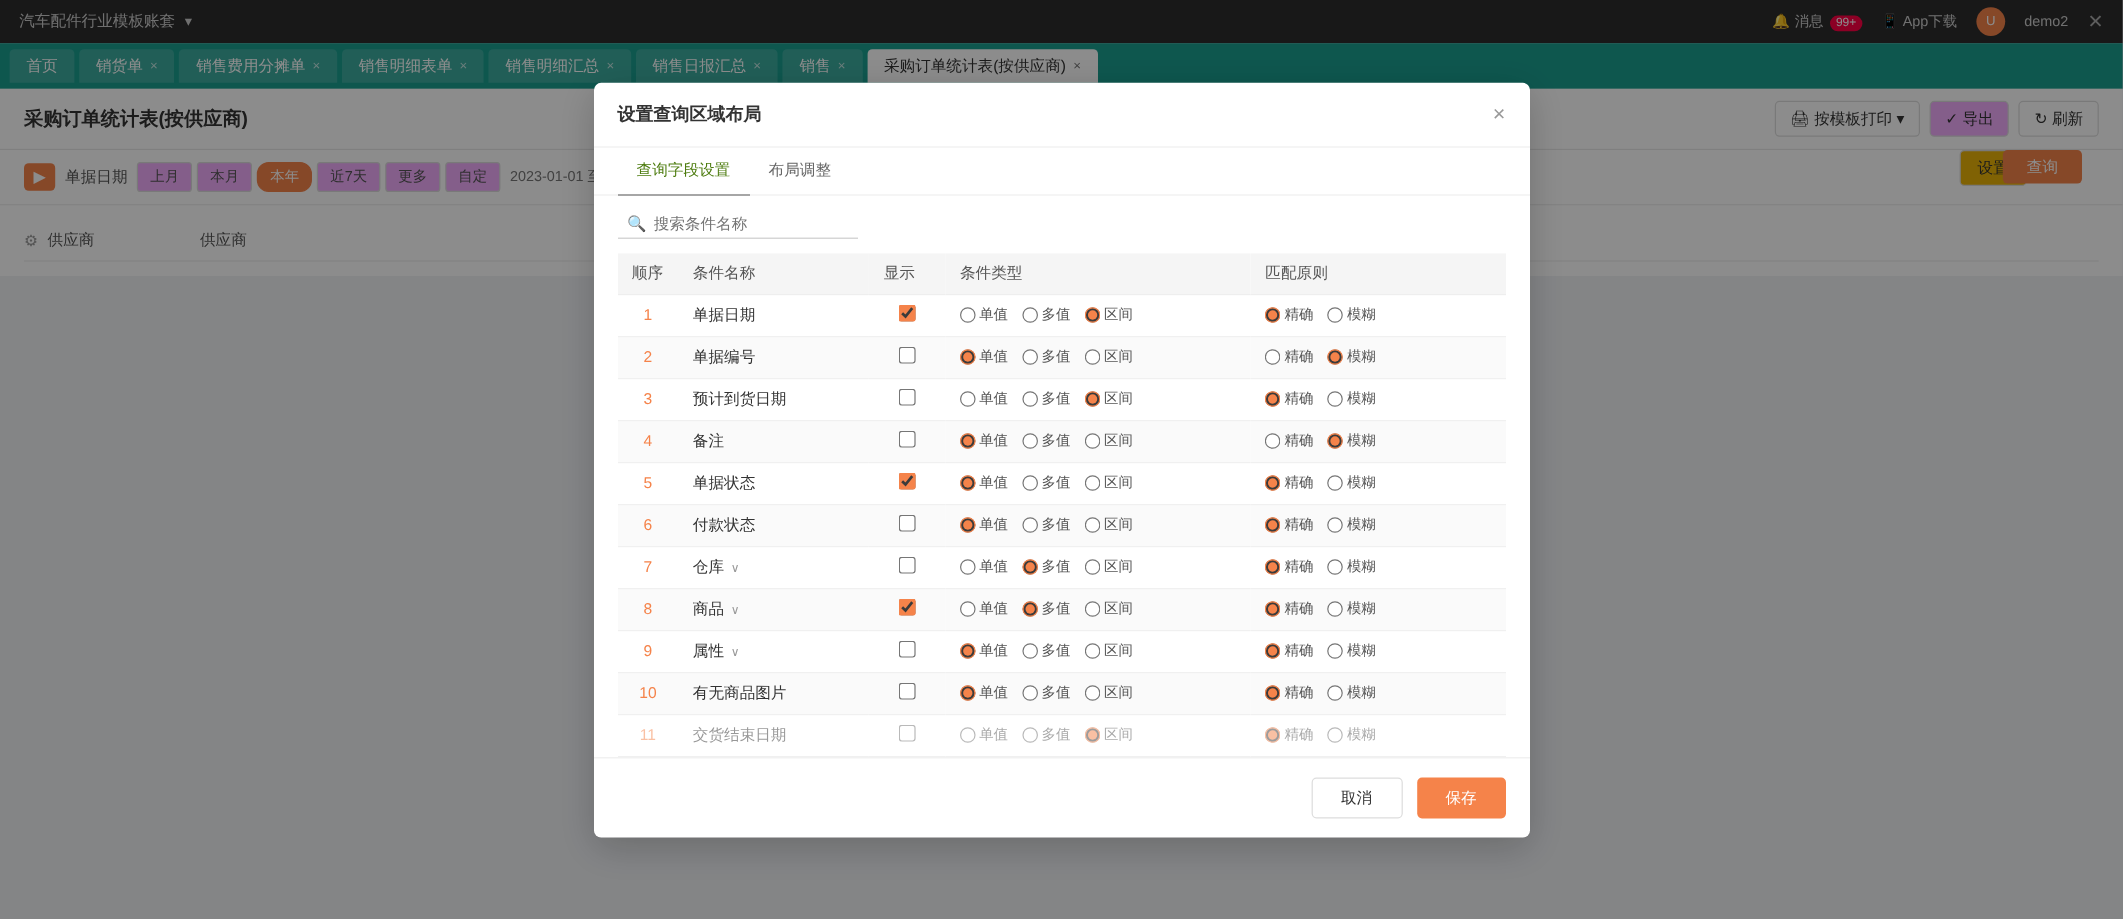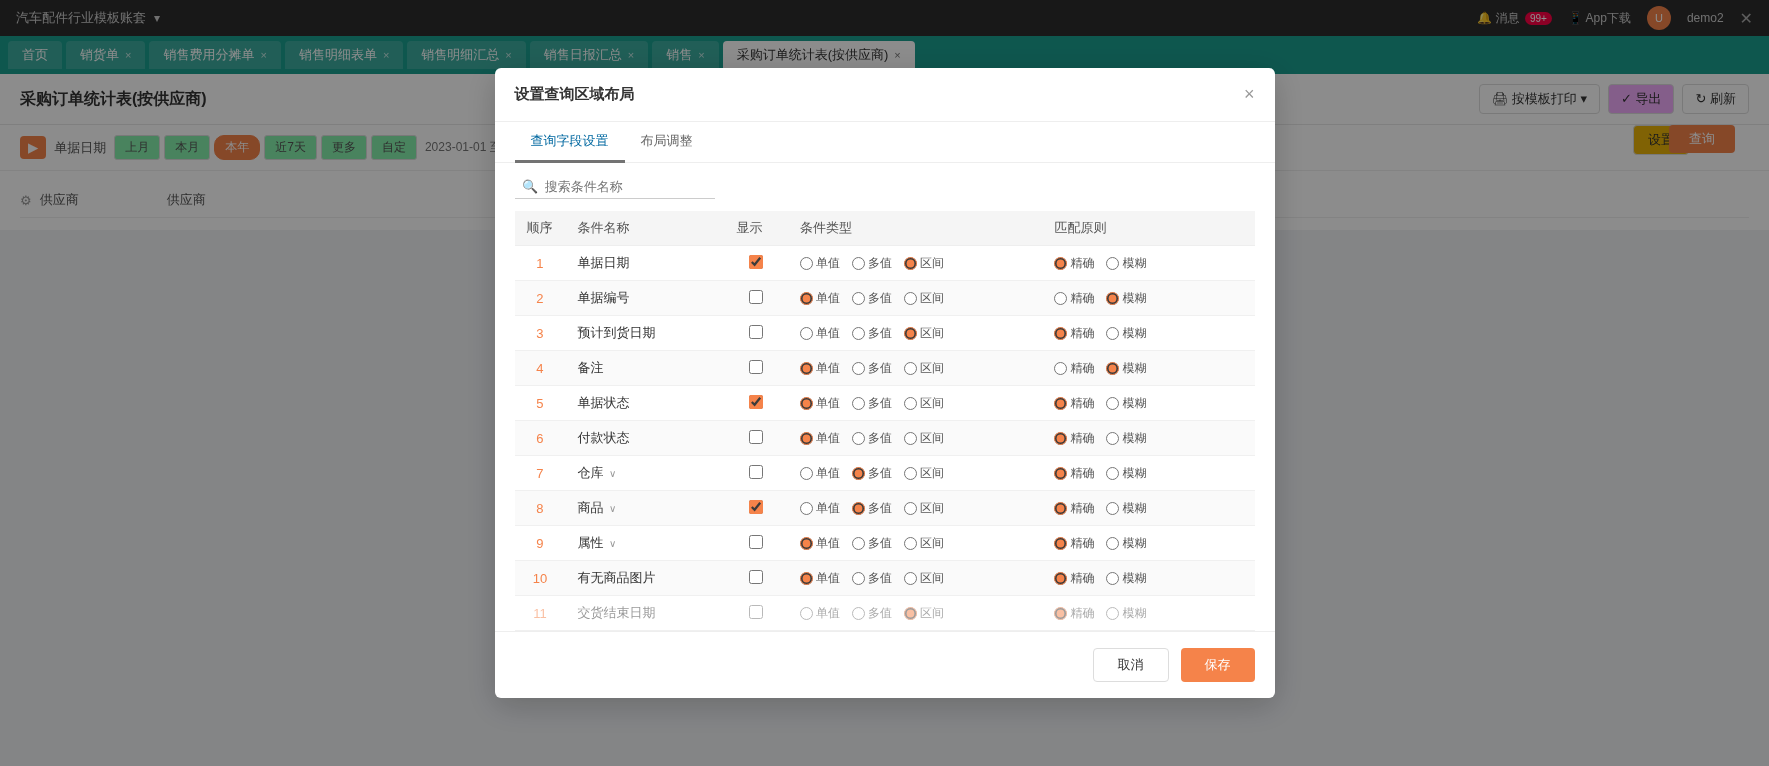--- a/index.html
+++ b/index.html
@@ -51,21 +51,21 @@
       align-items: center;
       justify-content: space-between;
     }
     .page-title { font-size: 16px; font-weight: bold; color: #333; }
     .page-actions { display: flex; gap: 8px; }
     .btn-print { border: 1px solid #ddd; background: #fff; padding: 5px 12px; border-radius: 4px; cursor: pointer; font-size: 13px; color: #333; }
     .btn-export { border: 1px solid #ddd; background: #f0abfc; padding: 5px 12px; border-radius: 4px; cursor: pointer; font-size: 13px; color: #333; }
     .btn-refresh { border: 1px solid #ddd; background: #fff; padding: 5px 12px; border-radius: 4px; cursor: pointer; font-size: 13px; color: #333; }
     .toggle-arrow { background: #f5834a; color: #fff; border: none; padding: 4px 8px; border-radius: 4px; cursor: pointer; }
     .date-btns { display: flex; gap: 4px; }
-    .date-btn { border: 1px solid #ddd; background: #86efac; padding: 3px 10px; border-radius: 3px; cursor: pointer; font-size: 12px; color: #555; }
+    .date-btn { border: 1px solid #ddd; background: #f0abfc; padding: 3px 10px; border-radius: 3px; cursor: pointer; font-size: 12px; color: #555; }
     .date-btn.active { background: #f5834a; color: #fff; border-color: #f5834a; border-radius: 10px; }
     .btn-query { background: #f5834a; color: #fff; border: none; padding: 5px 20px; border-radius: 4px; cursor: pointer; font-size: 13px; position: absolute; right: 34px; top: 0; }
     .btn-setting { border: 1px solid #ddd; background: #fff; padding: 5px 14px; border-radius: 4px; cursor: pointer; font-size: 13px; color: #333; position: absolute; right: 80px; top: 0; }
 
     
     .content-area {
       background: #fff;
       margin: 0;
       padding: 12px 20px;
     }
@@ -116,22 +116,22 @@
     }
     .modal-tab {
       padding: 10px 16px;
       cursor: pointer;
       font-size: 13px;
       color: #666;
       border-bottom: 2px solid transparent;
       margin-bottom: -1px;
     }
     .modal-tab.active {
-      color: #0369a1;
-      border-bottom: 3px solid #737373;
+      color: #4d7c0f;
+      border-bottom: 1px solid #737373;
     }
     .modal-search {
       padding: 12px 20px;
       display: flex;
       align-items: center;
     }
     .search-box {
       display: flex;
       align-items: center;
       border-bottom: 1px solid #ccc;

